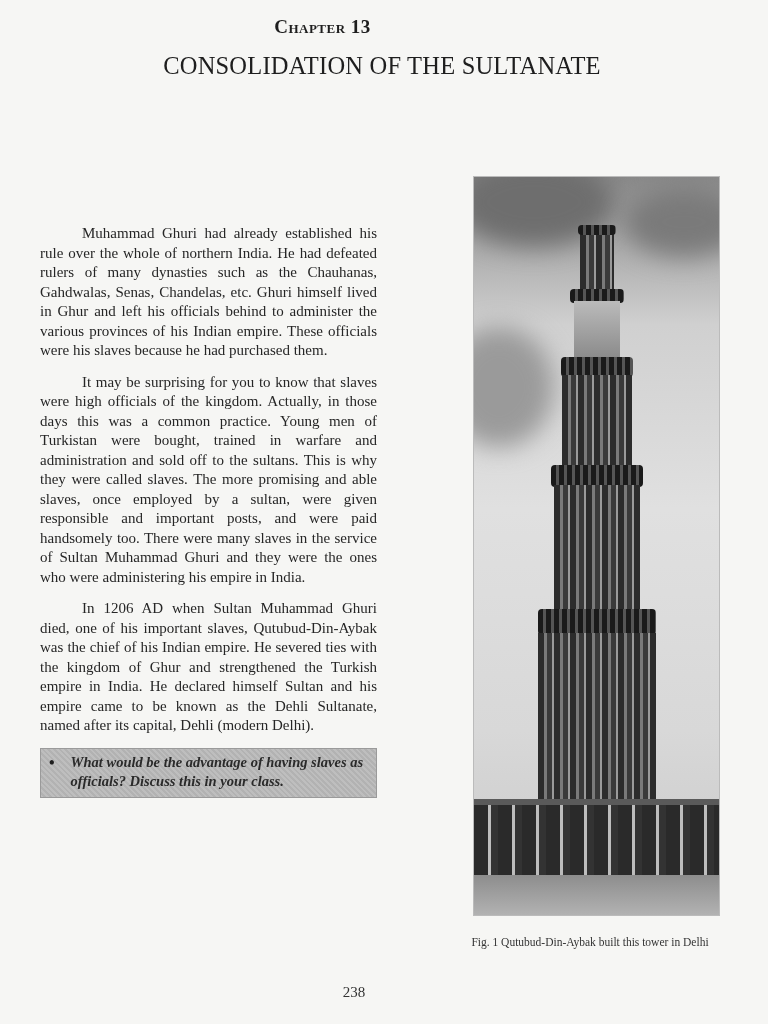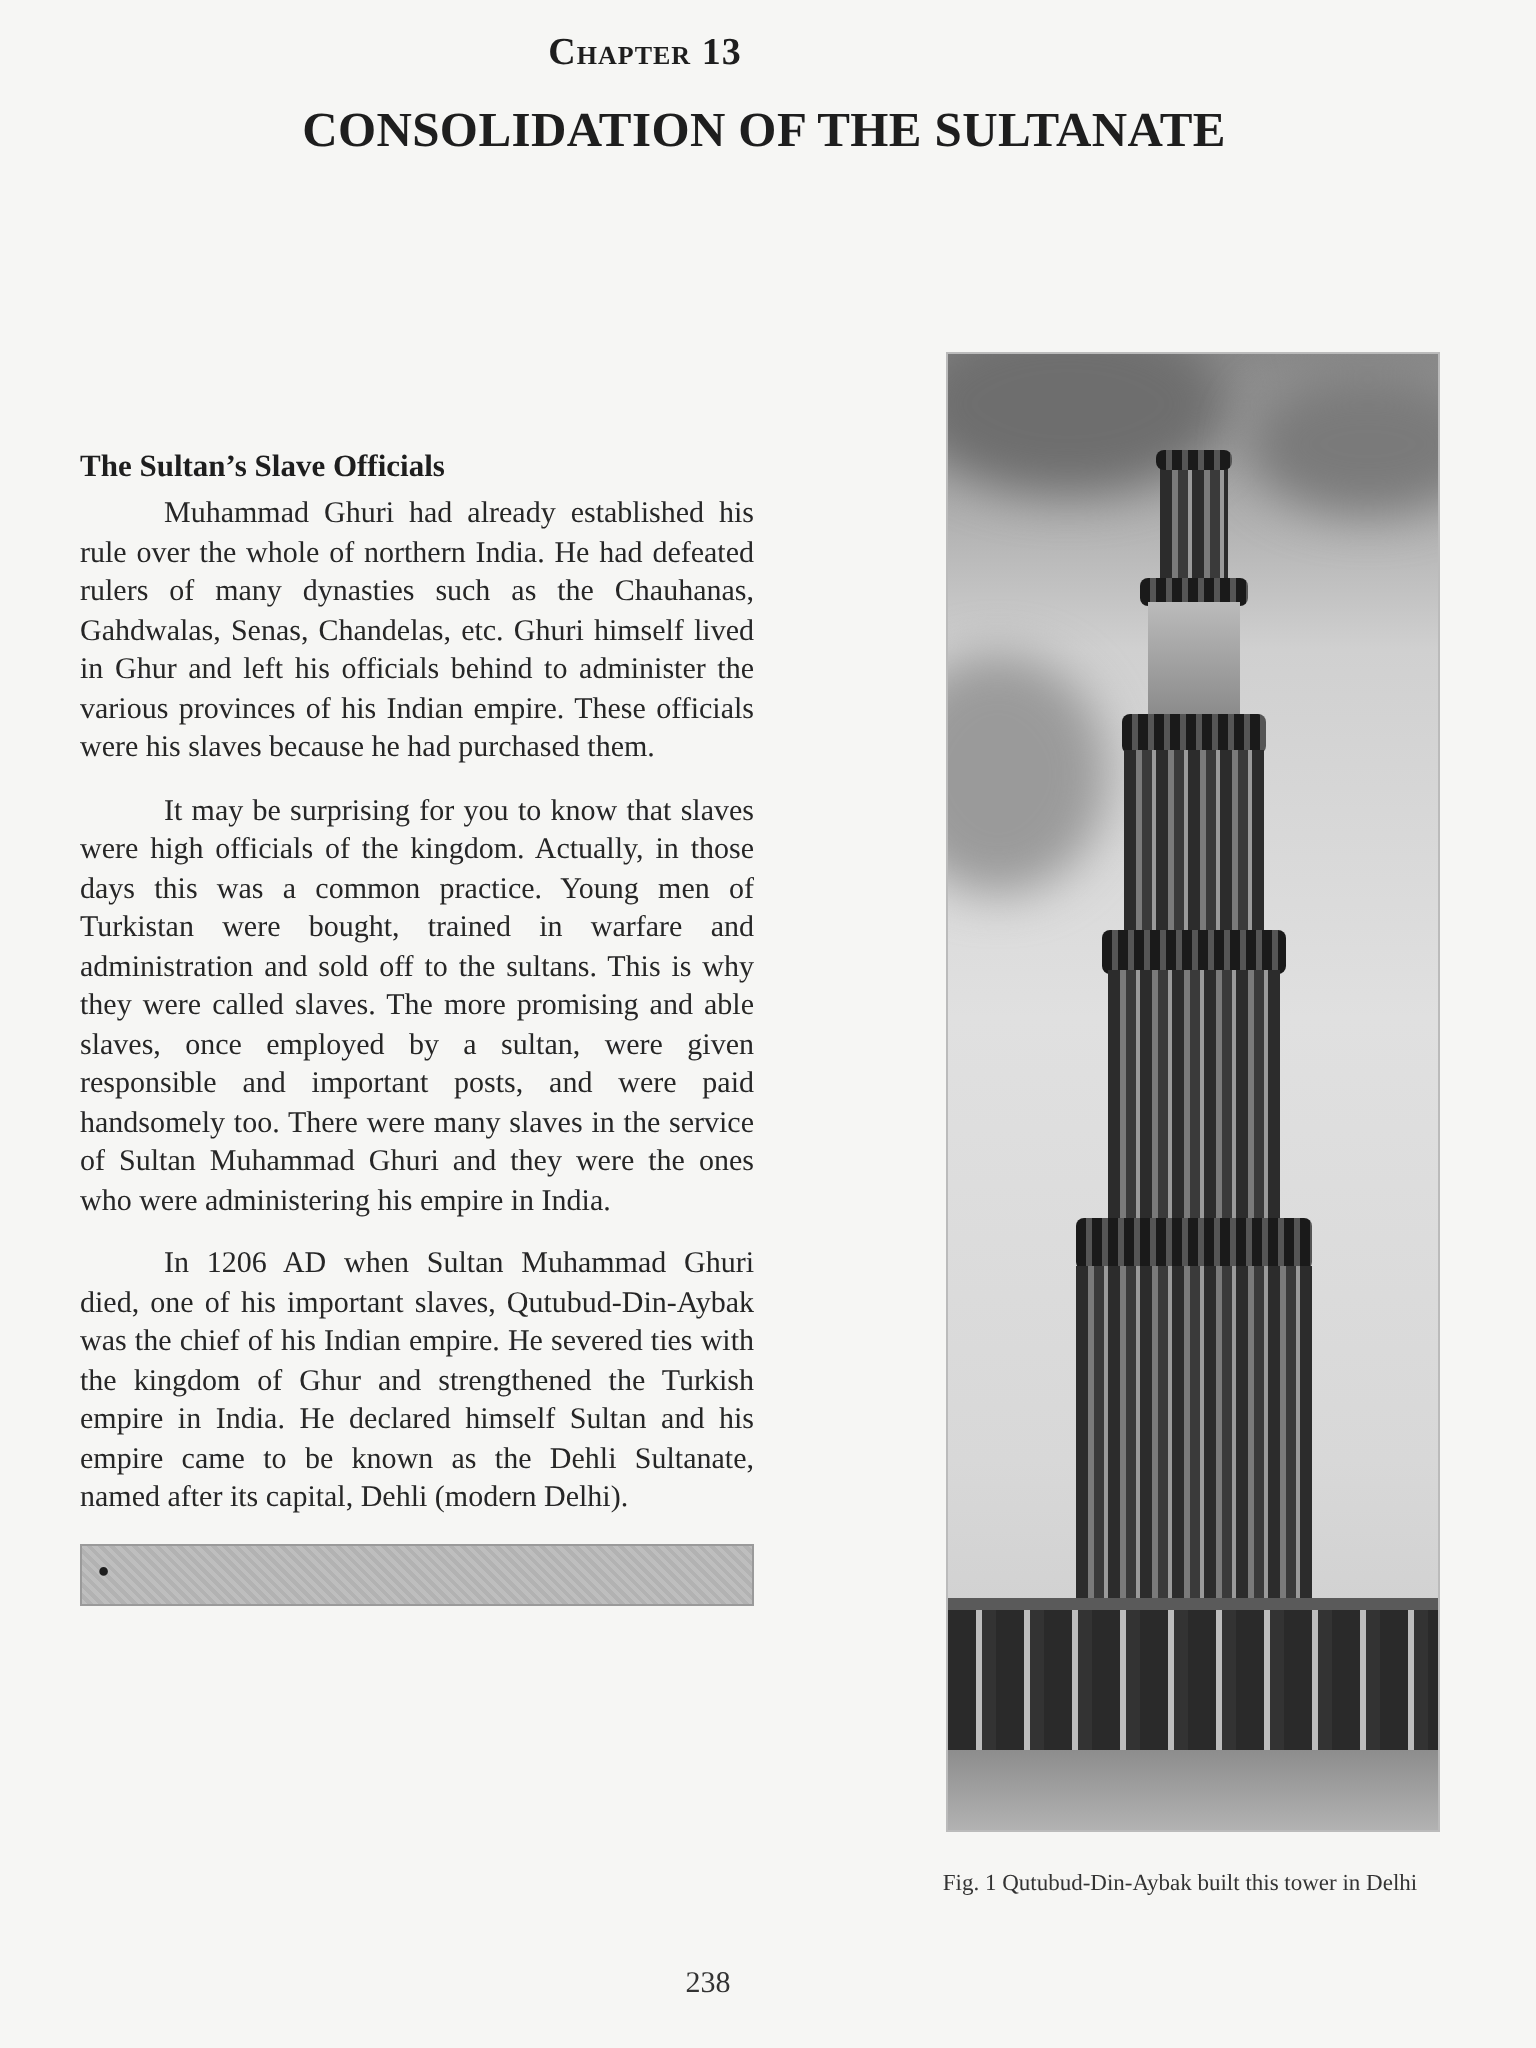--- a/index.html
+++ b/index.html
@@ -10,21 +10,21 @@
       color: #1e1e1e;
       position: relative;
     }
     .chapter-label {
       position: absolute; top: 16px; left: 0; width: 645px;
       text-align: center; font-weight: bold; font-size: 19px; letter-spacing: 0.5px;
       font-variant: small-caps;
     }
     .chapter-title {
       position: absolute; top: 52px; left: 0; width: 764px;
-      text-align: center; font-weight: bold; font-size: 24.5px; letter-spacing: 0.2px;
+      text-align: center; font-weight: normal; font-size: 24.5px; letter-spacing: 0.2px;
     }
     .left-col {
       position: absolute; left: 40px; top: 224px; width: 337px;
     }
     .section-heading {
       font-weight: bold; font-size: 15.5px; margin: 0 0 4px 0; line-height: 20px;
     }
     .para {
       font-size: 15px; line-height: 19.5px; text-align: justify;
       text-indent: 42px; margin: 0 0 12px 0; color: #262626;
@@ -76,26 +76,26 @@
       text-align: center; font-size: 15px; color: #333;
     }
   </style>
 </head>
 <body>
 
 <div class="chapter-label">Chapter 13</div>
 <div class="chapter-title">CONSOLIDATION OF THE SULTANATE</div>
 
 <div class="left-col">
-  <h3 class="section-heading">The Sultan’s Slave Officials</h3>
   <p class="para">Muhammad Ghuri had already established his rule over the whole of northern India. He had defeated rulers of many dynasties such as the Chauhanas, Gahdwalas, Senas, Chandelas, etc. Ghuri himself lived in Ghur and left his officials behind to administer the various provinces of his Indian empire. These officials were his slaves because he had purchased them.</p>
   <p class="para">It may be surprising for you to know that slaves were high officials of the kingdom. Actually, in those days this was a common practice. Young men of Turkistan were bought, trained in warfare and administration and sold off to the sultans. This is why they were called slaves. The more promising and able slaves, once employed by a sultan, were given responsible and important posts, and were paid handsomely too. There were many slaves in the service of Sultan Muhammad Ghuri and they were the ones who were administering his empire in India.</p>
   <p class="para">In 1206 AD when Sultan Muhammad Ghuri died, one of his important slaves, Qutubud-Din-Aybak was the chief of his Indian empire. He severed ties with the kingdom of Ghur and strengthened the Turkish empire in India. He declared himself Sultan and his empire came to be known as the Dehli Sultanate, named after its capital, Dehli (modern Delhi).</p>
   <div class="activity-box">
     <span class="bullet">•</span>
+    <span class="activity-text">What would be the advantage of having slaves as officials? Discuss this in your class.</span>
   </div>
 </div>
 
 <div class="figure">
   <div class="cloud" style="left:-20px;top:-20px;width:160px;height:90px;"></div>
   <div class="cloud" style="left:150px;top:10px;width:120px;height:70px;background:#7a7a7a;"></div>
   <div class="cloud" style="left:-30px;top:150px;width:110px;height:120px;background:#9a9a9a;"></div>
 
   <div class="tower-part" style="top:52px;width:34px;height:70px;"></div>
   <div class="balcony" style="top:48px;width:38px;height:10px;"></div>

